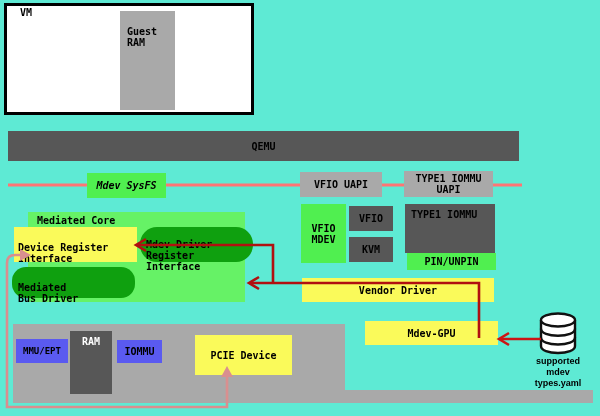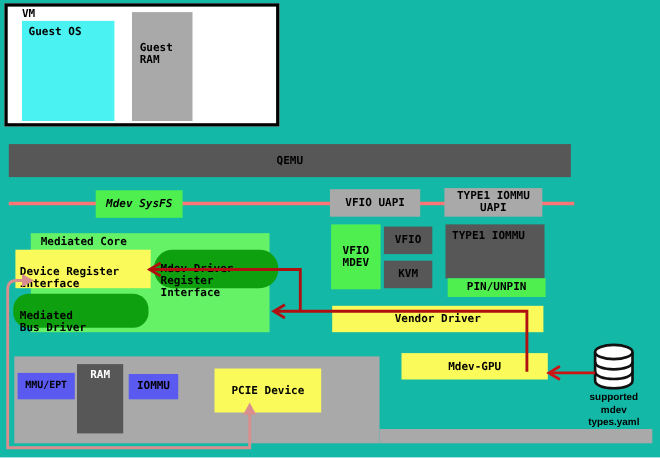--- a/index.html
+++ b/index.html
@@ -1,17 +1,17 @@
 <!DOCTYPE html>
 <html><head>
 <meta charset="utf-8">
 <style>
   html,body{margin:0;padding:0;background:#fff;}
   #stage{
-    position:relative;width:600px;height:416px;background:#14b8a6;overflow:hidden;
+    position:relative;width:600px;height:416px;background:#5eead4;overflow:hidden;
     font-family:"DejaVu Sans Mono", monospace;font-weight:bold;color:#000;
   }
   .box{position:absolute;box-sizing:border-box;z-index:3;}
   .c{display:flex;align-items:center;justify-content:center;text-align:center;}
   .ml{white-space:pre-line;}
   .f10{font-size:10px;line-height:11px;}
   .f9{font-size:9px;line-height:10px;}
   svg.layer{position:absolute;left:0;top:0;z-index:1;pointer-events:none;}
   svg.overlay{position:absolute;left:0;top:0;z-index:6;pointer-events:none;}
   
@@ -30,24 +30,21 @@
 <body>
 
 <div id="stage">
 
   <svg class="layer" width="600" height="416">
     <path d="M8,185 H522" stroke="#ff7474" stroke-width="3" fill="none"></path>
   </svg>
 
   <div class="box" id="vm-box" style="left:4px;top:3px;width:250px;height:112px;">
     <div style="position:absolute;left:13px;top:1px;" class="f10">VM</div>
-    <div class="box bg-cyan f10" style="left:13px;top:13px;width:84px;height:91px;padding:5px 6px;">
-      <span>Guest OS</span>
-    </div>
-    <div class="box bg-gray-l f10 ml" style="left:113px;top:5px;width:55px;height:99px;padding:16px 7px;">
+    <div class="box bg-gray-l f10 ml" style="left:113px;top:5px;width:55px;height:99px;padding:4px 7px;">
       <span class="ml">Guest
 RAM</span>
     </div>
   </div>
 
   <div class="box bg-gray-d c f10" style="left:8px;top:131px;width:511px;height:30px;">
     <span>QEMU</span>
   </div>
 
   <div class="box bg-green c f10" style="left:87px;top:173px;width:79px;height:25px;font-style:italic;">

